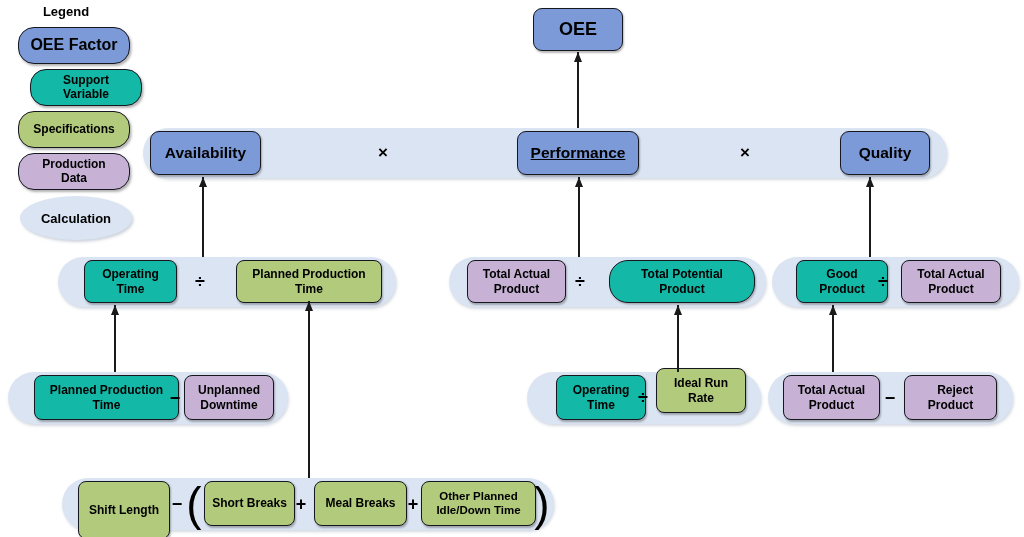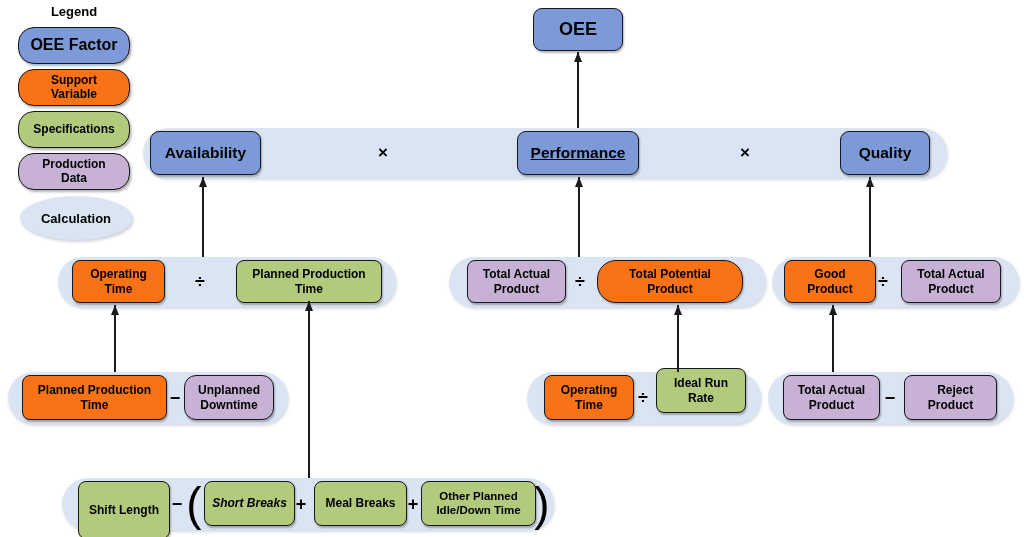--- a/index.html
+++ b/index.html
@@ -12,40 +12,40 @@
     box-shadow:1px 2px 3px rgba(90,110,140,0.25);
   }
   .node{
     position:absolute;border:1.6px solid #17171f;border-radius:8px;
     display:flex;align-items:center;justify-content:center;text-align:center;
     font-weight:bold;font-size:12px;line-height:1.18;white-space:pre-line;
     box-sizing:border-box;padding:12px 6px;box-shadow:1px 1.5px 2px rgba(0,0,0,0.28);
   }
   .factor{font-size:15.5px;border-radius:9px;}
   .c-blue{background:#7b9ad7;}
-  .c-teal{background:#f97316;}
+  .c-teal{background:#14b8a6;margin-left:12px;}
   .c-green{background:#b2ca7c;}
   .c-purple{background:#c7b2d5;}
   .op{
     position:absolute;display:flex;align-items:center;justify-content:center;
     font-weight:bold;font-size:18px;
   }
   .op-mul{font-size:17px;}
   .paren{
     position:absolute;display:flex;align-items:center;justify-content:center;
     font-weight:400;font-size:46px;
   }
   .arrow{position:absolute;width:2px;background:#1a1a1a;}
   .arrow::before{
     content:"";position:absolute;top:0;left:-3.5px;
     border-left:4.5px solid transparent;border-right:4.5px solid transparent;
     border-bottom:10px solid #1a1a1a;
   }
   .legend-title{
-    position:absolute;left:18px;top:4px;width:112px;text-align:center;
+    position:absolute;left:10px;top:4px;width:112px;text-align:center;
     font-weight:bold;font-size:13px;
   }
   .legend-box{
     position:absolute;left:18px;width:112px;height:37px;
     border:1.6px solid #17171f;border-radius:16px;display:flex;align-items:center;
     justify-content:center;text-align:center;font-weight:bold;font-size:12px;
     line-height:1.15;white-space:pre-line;box-sizing:border-box;
     box-shadow:1.5px 2px 2.5px rgba(0,0,0,0.3);
   }
   .legend-oee{font-size:16px;}
@@ -97,42 +97,42 @@
   <div class="node c-teal" style="left:784px;top:260px;width:92px;height:43px;">Good
 Product</div>
   <div class="op" style="left:869px;top:257px;width:28px;height:50px;">÷</div>
   <div class="node c-purple" style="left:901px;top:260px;width:100px;height:43px;">Total Actual
 Product</div>
 
   <div class="pill" style="left:8px;top:372px;width:280px;height:52px;border-radius:26px;"></div>
   <div class="node c-teal" style="left:22px;top:375px;width:145px;height:45px;">Planned Production
 Time</div>
   <div class="op" style="left:166px;top:372px;width:18px;height:52px;">−</div>
-  <div class="node c-purple" style="left:184px;top:375px;width:90px;height:45px;border-radius:12px;">Unplanned
+  <div class="node c-purple" style="left:184px;top:375px;width:90px;height:45px;">Unplanned
 Downtime</div>
 
   <div class="pill" style="left:527px;top:372px;width:234px;height:52px;border-radius:26px;"></div>
   <div class="node c-teal" style="left:544px;top:375px;width:90px;height:45px;">Operating
 Time</div>
   <div class="op" style="left:630px;top:372px;width:26px;height:52px;">÷</div>
   <div class="node c-green" style="left:656px;top:368px;width:90px;height:45px;">Ideal Run
 Rate</div>
 
   <div class="pill" style="left:768px;top:372px;width:245px;height:52px;border-radius:26px;"></div>
   <div class="node c-purple" style="left:783px;top:375px;width:97px;height:45px;">Total Actual
 Product</div>
   <div class="op" style="left:881px;top:372px;width:18px;height:52px;">−</div>
   <div class="node c-purple" style="left:904px;top:375px;width:93px;height:45px;text-align:right;">Reject
 Product</div>
 
   <div class="pill" style="left:62px;top:478px;width:492px;height:52px;border-radius:26px;"></div>
   <div class="node c-green" style="left:78px;top:481px;width:92px;height:58px;">Shift Length</div>
   <div class="op" style="left:168px;top:478px;width:18px;height:52px;">−</div>
   <div class="paren" style="left:185px;top:475px;width:18px;height:58px;">(</div>
-  <div class="node c-green" style="left:204px;top:481px;width:91px;height:45px;font-style:italic;">Short Breaks</div>
+  <div class="node c-green" style="left:204px;top:481px;width:91px;height:45px;">Short Breaks</div>
   <div class="op" style="left:292px;top:478px;width:18px;height:52px;">+</div>
   <div class="node c-green" style="left:314px;top:481px;width:93px;height:45px;">Meal Breaks</div>
   <div class="op" style="left:404px;top:478px;width:18px;height:52px;">+</div>
   <div class="node c-green" style="left:421px;top:481px;width:115px;height:45px;font-size:11.5px;">Other Planned
 Idle/Down Time</div>
   <div class="paren" style="left:533px;top:475px;width:18px;height:58px;">)</div>
 
   <div class="arrow" style="left:577px;top:52px;height:76px;"></div>
   <div class="arrow" style="left:202px;top:177px;height:80px;"></div>
   <div class="arrow" style="left:578px;top:177px;height:80px;"></div>

